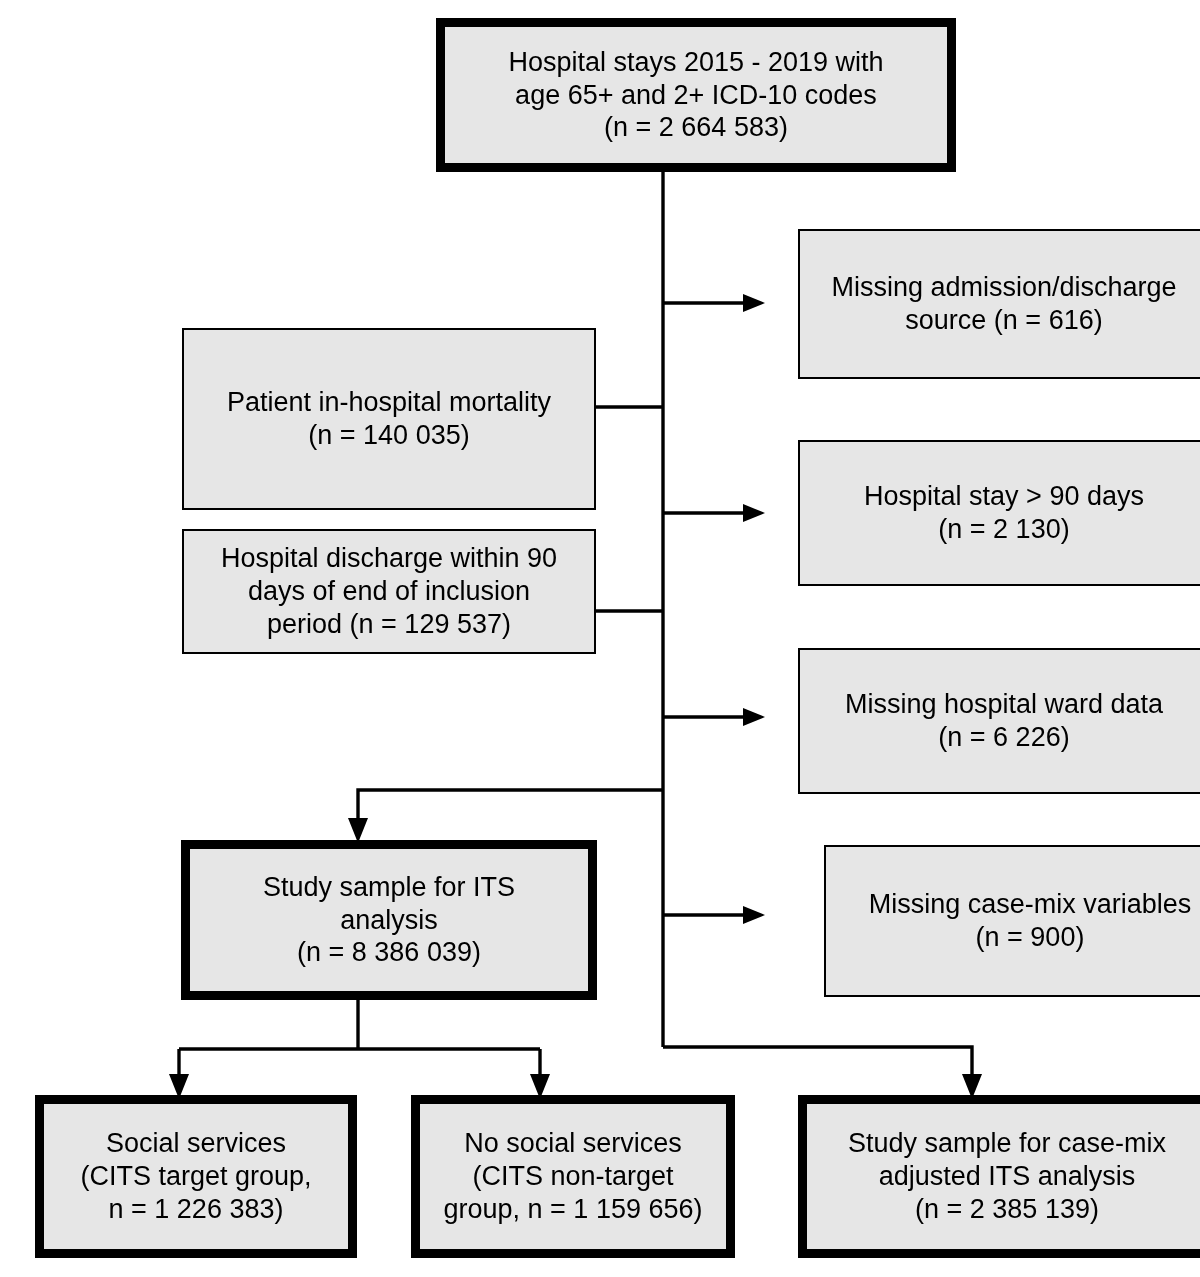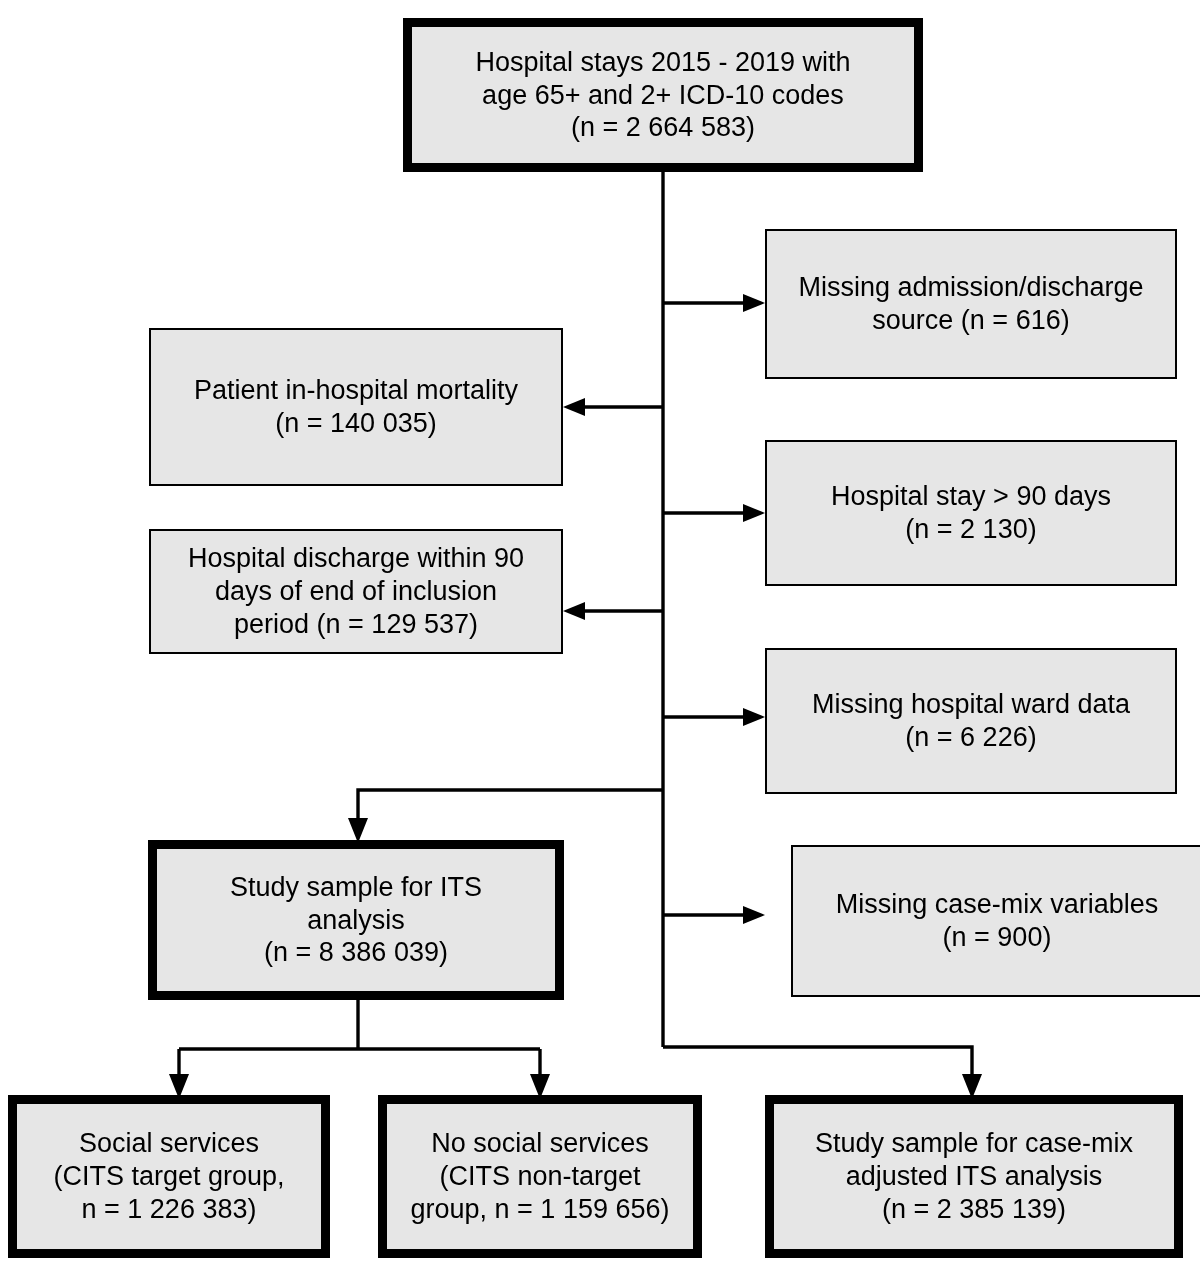--- a/index.html
+++ b/index.html
@@ -21,20 +21,21 @@
     border: 2px solid #000000;
     box-sizing: border-box;
     display: flex;
     align-items: center;
     justify-content: center;
     text-align: center;
     color: #000000;
     font-size: 27px;
     line-height: 1.22;
     padding: 4px 8px;
+    margin-left: 33px;
   }
   .node.thick {
     border-width: 9px;
   }
   .node .label {
     white-space: pre-line;
     width: 100%;
   }
   svg.edges {
     position: absolute;
@@ -101,21 +102,21 @@
     <span class="label">Hospital stays 2015 - 2019 with
 age 65+ and 2+ ICD-10 codes
 (n = 2 664 583)</span>
   </div>
 
   <div class="node" style="left:765px; top:229px; width:412px; height:150px;">
     <span class="label">Missing admission/discharge
 source (n = 616)</span>
   </div>
 
-  <div class="node" style="left:149px; top:328px; width:414px; height:158px;">
+  <div class="node" style="left:149px; top:328px; width:414px; height:182px;">
     <span class="label">Patient in-hospital mortality
 (n = 140 035)</span>
   </div>
 
   <div class="node" style="left:765px; top:440px; width:412px; height:146px;">
     <span class="label">Hospital stay &gt; 90 days
 (n = 2 130)</span>
   </div>
 
   <div class="node" style="left:149px; top:529px; width:414px; height:125px;">
@@ -133,21 +134,21 @@
     <span class="label">Study sample for ITS
 analysis
 (n = 8 386 039)</span>
   </div>
 
   <div class="node" style="left:791px; top:845px; width:412px; height:152px;">
     <span class="label">Missing case-mix variables
 (n = 900)</span>
   </div>
 
-  <div class="node thick" style="left:8px; top:1095px; width:322px; height:163px;">
+  <div class="node thick" style="left:2px; top:1095px; width:322px; height:163px;">
     <span class="label">Social services
 (CITS target group,
 n = 1 226 383)</span>
   </div>
 
   <div class="node thick" style="left:378px; top:1095px; width:324px; height:163px;">
     <span class="label">No social services
 (CITS non-target
 group, n = 1 159 656)</span>
   </div>

